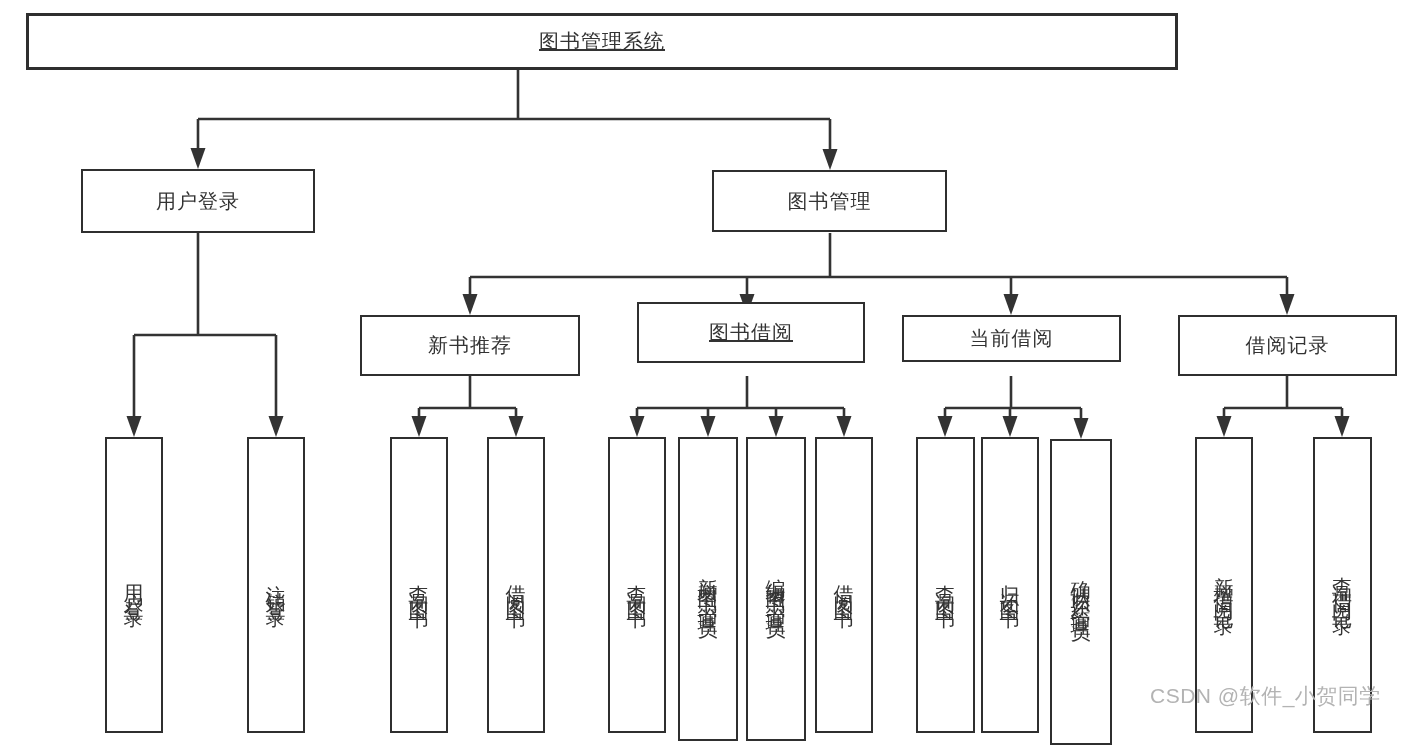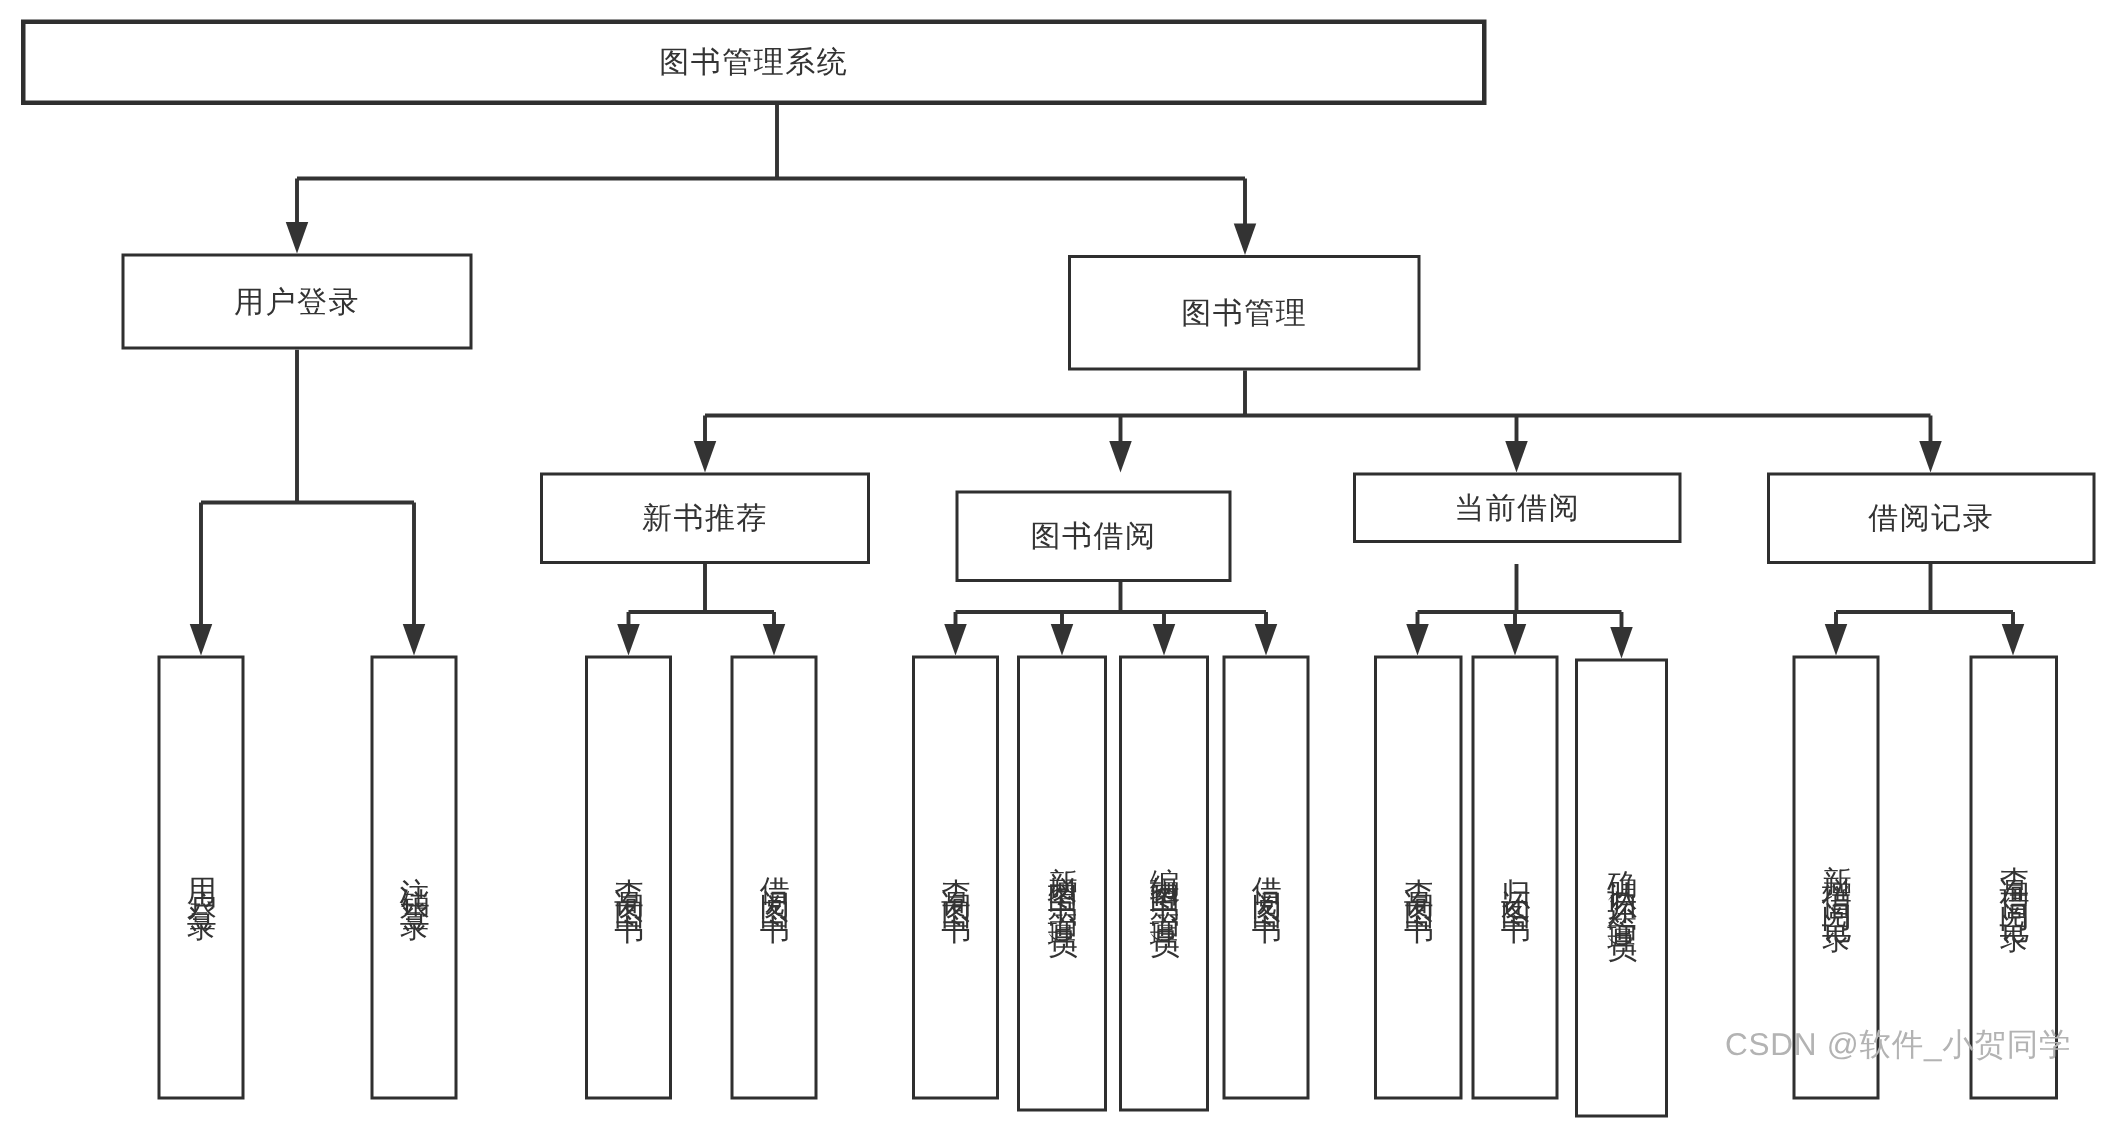--- a/index.html
+++ b/index.html
@@ -70,35 +70,35 @@
       <polygon points="768.5,416 783.5,416 776,437"></polygon>
       <polygon points="836.5,416 851.5,416 844,437"></polygon>
       <polygon points="937.5,416 952.5,416 945,437"></polygon>
       <polygon points="1002.5,416 1017.5,416 1010,437"></polygon>
       <polygon points="1073.5,418 1088.5,418 1081,439"></polygon>
       <polygon points="1216.5,416 1231.5,416 1224,437"></polygon>
       <polygon points="1334.5,416 1349.5,416 1342,437"></polygon>
     </g>
   </svg>
 
-  <div class="box root" style="left:14px;top:13px;width:977px;height:57px;">
+  <div class="box root" style="left:26px;top:13px;width:1152px;height:57px;text-decoration:underline;">
     <span>图书管理系统</span>
   </div>
 
   <div class="box" style="left:81px;top:169px;width:234px;height:64px;">
     <span>用户登录</span>
   </div>
-  <div class="box" style="left:712px;top:170px;width:235px;height:77px;">
+  <div class="box" style="left:712px;top:170px;width:235px;height:62px;">
     <span>图书管理</span>
   </div>
 
   <div class="box" style="left:360px;top:315px;width:220px;height:61px;">
     <span>新书推荐</span>
   </div>
-  <div class="box" style="left:637px;top:327px;width:184px;height:61px;">
+  <div class="box" style="left:637px;top:302px;width:228px;height:61px;text-decoration:underline;">
     <span>图书借阅</span>
   </div>
   <div class="box" style="left:902px;top:315px;width:219px;height:47px;">
     <span>当前借阅</span>
   </div>
   <div class="box" style="left:1178px;top:315px;width:219px;height:61px;">
     <span>借阅记录</span>
   </div>
 
   <div class="vbox" style="left:105px;top:437px;width:58px;height:296px;">

